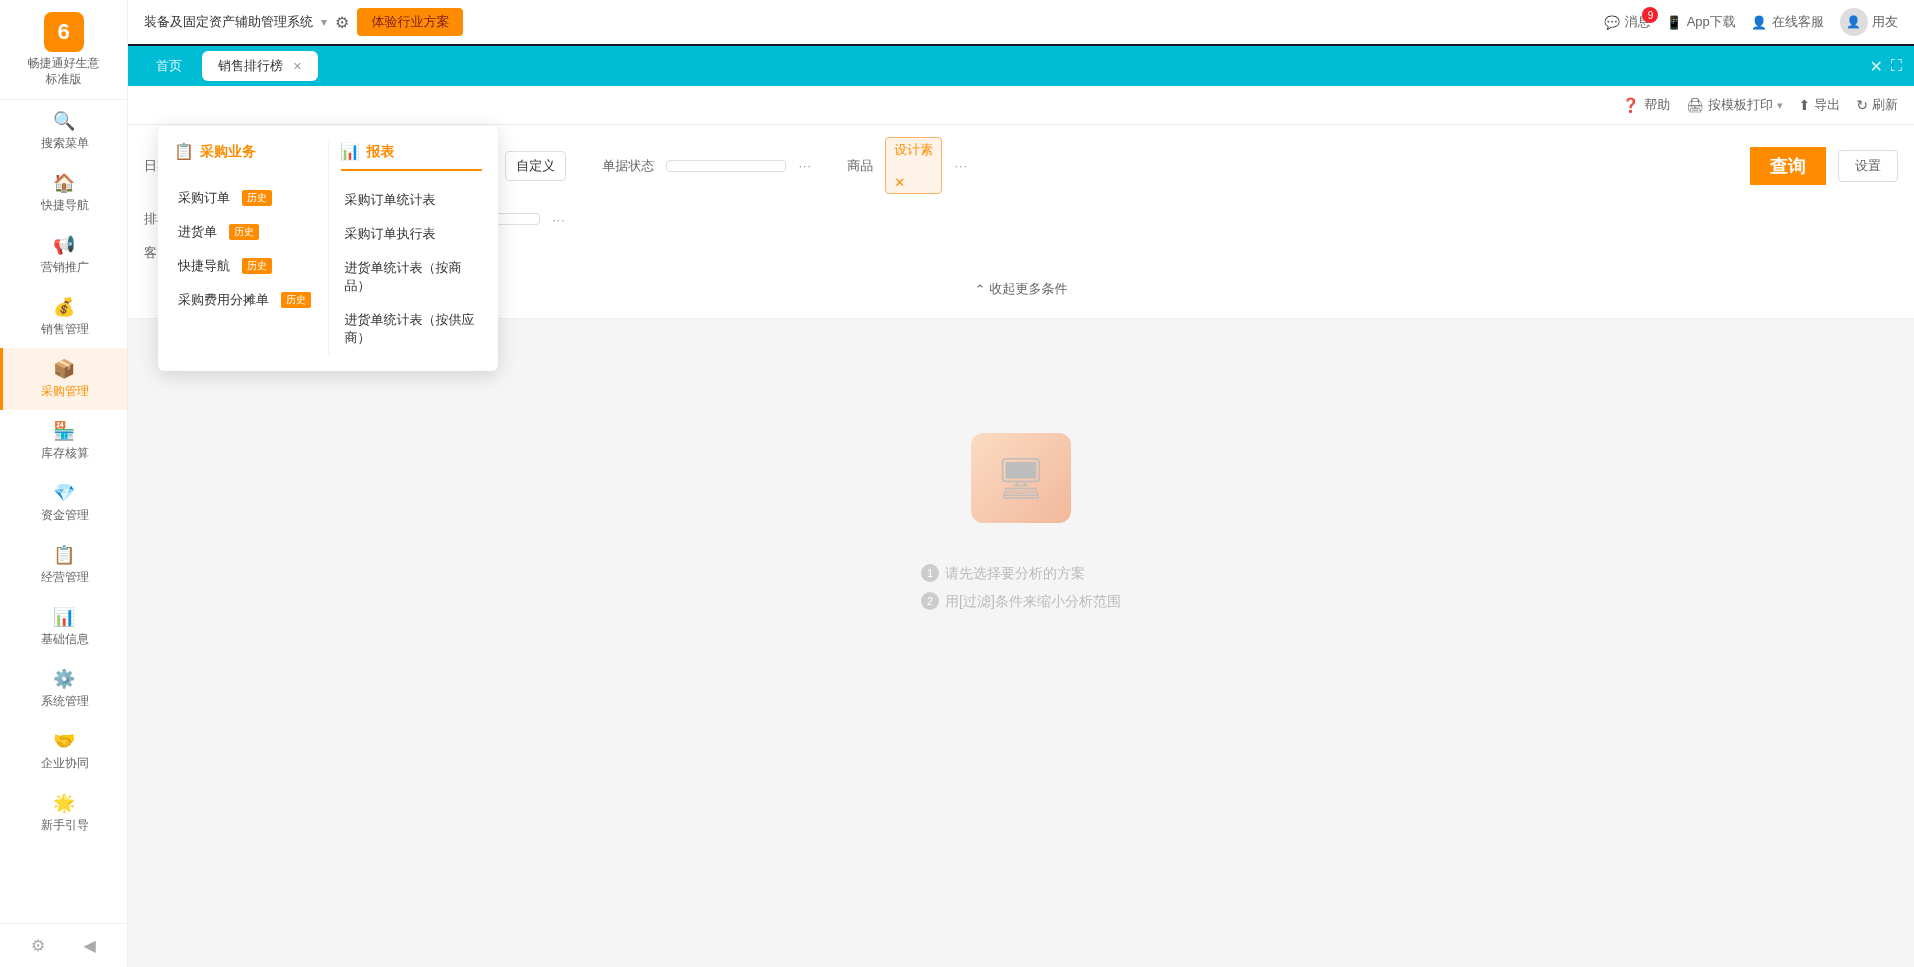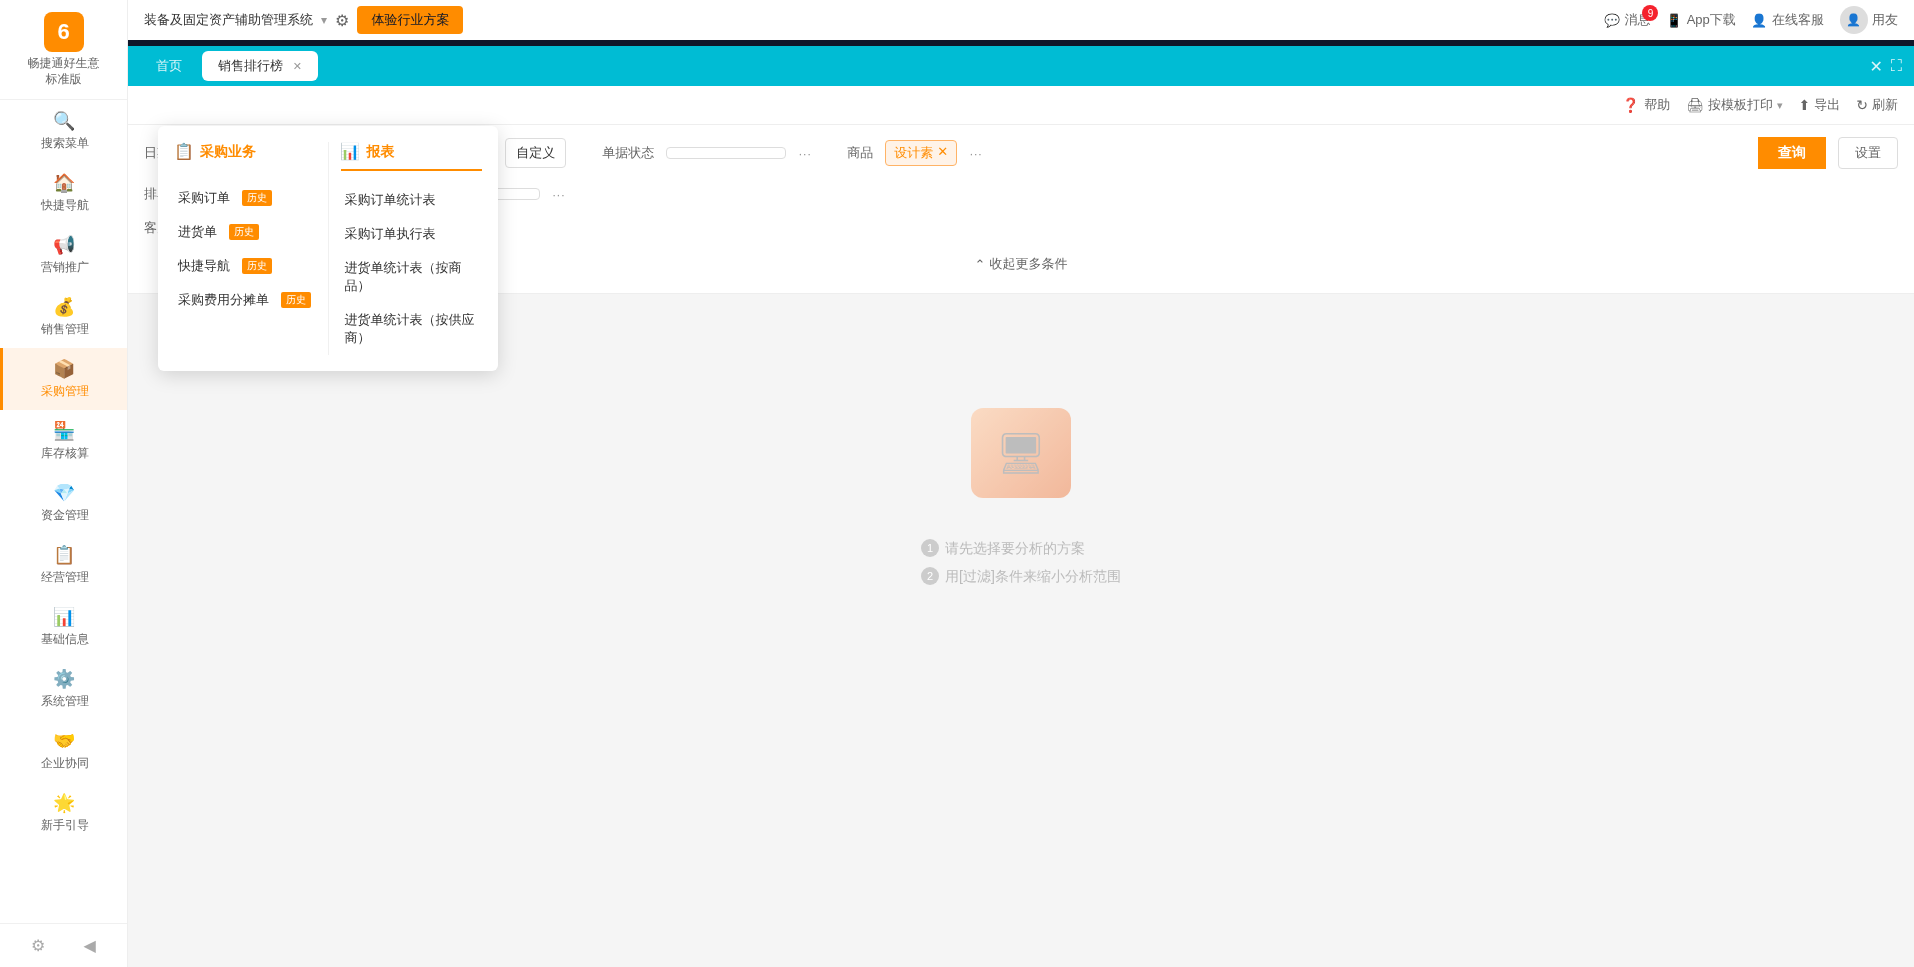--- a/index.html
+++ b/index.html
@@ -46,28 +46,28 @@
       padding: 12px; border-top: 1px solid #f0f0f0;
     }
     .sidebar-footer-btn { color: #aaa; cursor: pointer; font-size: 16px; }
 
     
     .main { flex: 1; display: flex; flex-direction: column; height: 967px; }
 
     
     .top-header {
       height: 46px; background: white; display: flex; align-items: center;
-      padding: 0 16px; border-bottom: 6px solid #0f172a; justify-content: space-between;
+      padding: 0 16px; border-bottom: 2px solid #0f172a; justify-content: space-between;
     }
     .header-left { display: flex; align-items: center; gap: 8px; }
     .system-title { font-size: 13px; color: #333; }
     .header-arrow { color: #999; font-size: 12px; cursor: pointer; }
     .settings-icon { color: #666; cursor: pointer; font-size: 16px; }
     .industry-btn {
-      background: #ff8c00; color: #0f172a; border: none; padding: 5px 14px;
+      background: #ff8c00; color: #7f1d1d; border: none; padding: 5px 14px;
       border-radius: 4px; font-size: 13px; cursor: pointer;
     }
     .header-right { display: flex; align-items: center; gap: 16px; }
     .header-action { display: flex; align-items: center; gap: 4px; color: #666; cursor: pointer; font-size: 13px; }
     .notification-wrapper { position: relative; }
     .notification-badge {
       position: absolute; top: -6px; right: -8px;
       background: #f5222d; color: white; border-radius: 50%;
       width: 16px; height: 16px; font-size: 10px;
       display: flex; align-items: center; justify-content: center;
@@ -103,29 +103,29 @@
     
     .filter-area { background: white; padding: 12px 16px; border-bottom: 1px solid #eee; }
     .filter-row { display: flex; align-items: center; gap: 12px; margin-bottom: 10px; }
     .filter-label { color: #666; font-size: 13px; white-space: nowrap; }
     .filter-select {
       border: 1px solid #ddd; border-radius: 4px; padding: 5px 10px;
       font-size: 13px; color: #333; background: white; cursor: pointer;
       display: flex; align-items: center; gap: 4px; min-width: 100px;
     }
     .filter-tag {
-      display: flex; gap: 4px;
+      display: flex; gap: 16px;
       background: #fff3e8; border: 1px solid #ffb366; border-radius: 4px;
-      padding: 3px 8px; font-size: 13px; color: #ff8c00;
+      padding: 3px 8px; font-size: 13px; color: #ff8c00; flex-direction: column;
     }
     .filter-tag .close { cursor: pointer; color: #ff8c00; }
     .filter-dots { color: #999; cursor: pointer; }
     .query-btn {
       background: #ff8c00; color: white; border: none; padding: 7px 20px;
-      border-radius: 0; font-size: 14px; cursor: pointer; font-weight: bold;
+      border-radius: 0; font-size: 18px; cursor: pointer; font-weight: bold;
     }
     .settings-btn {
       background: white; color: #666; border: 1px solid #ddd; padding: 6px 16px;
       border-radius: 4px; font-size: 13px; cursor: pointer;
     }
     .collapse-btn {
       display: flex; align-items: center; gap: 4px; color: #666; cursor: pointer;
       font-size: 13px; justify-content: center; padding: 8px 0;
     }
     .date-range-select {

